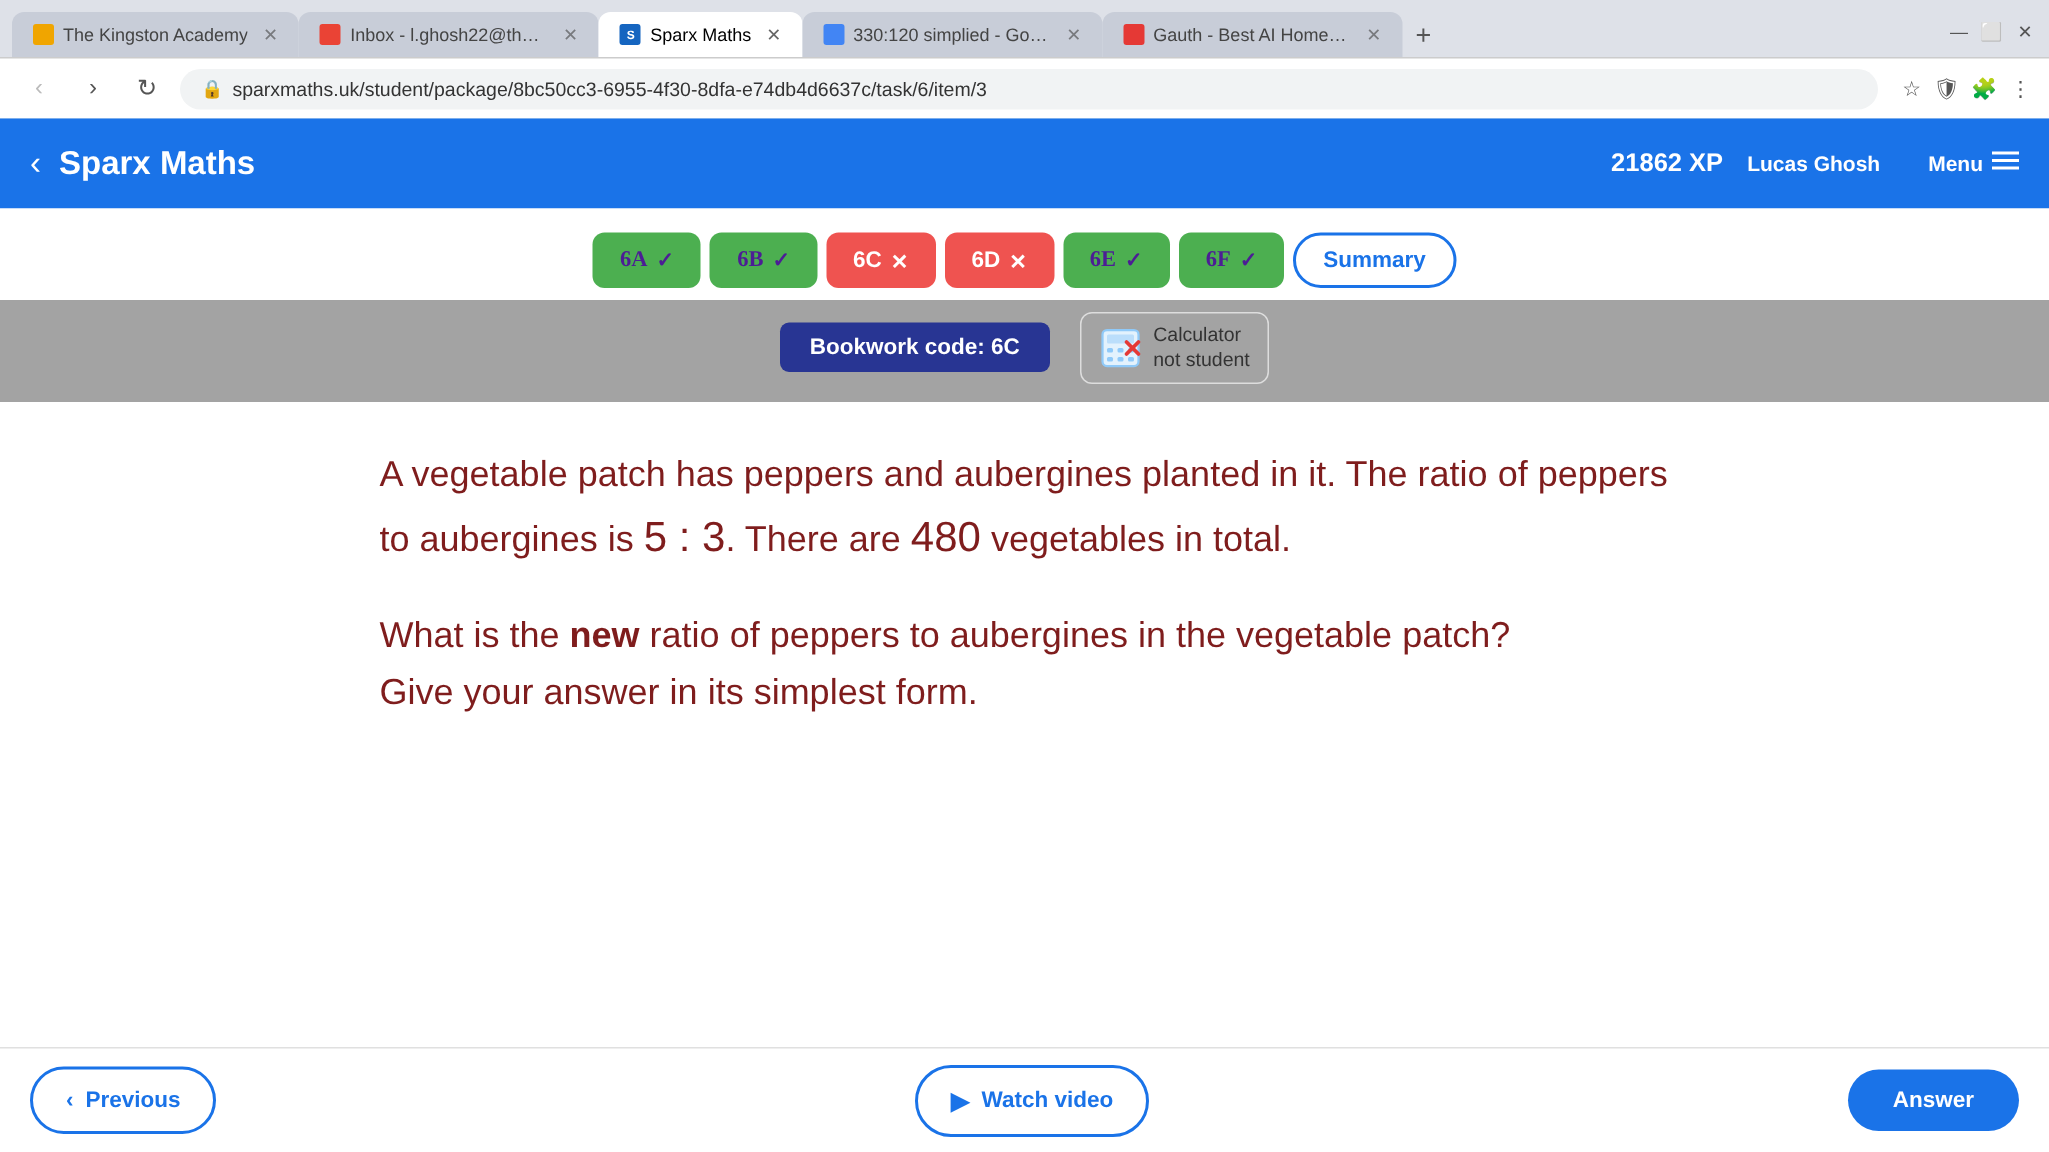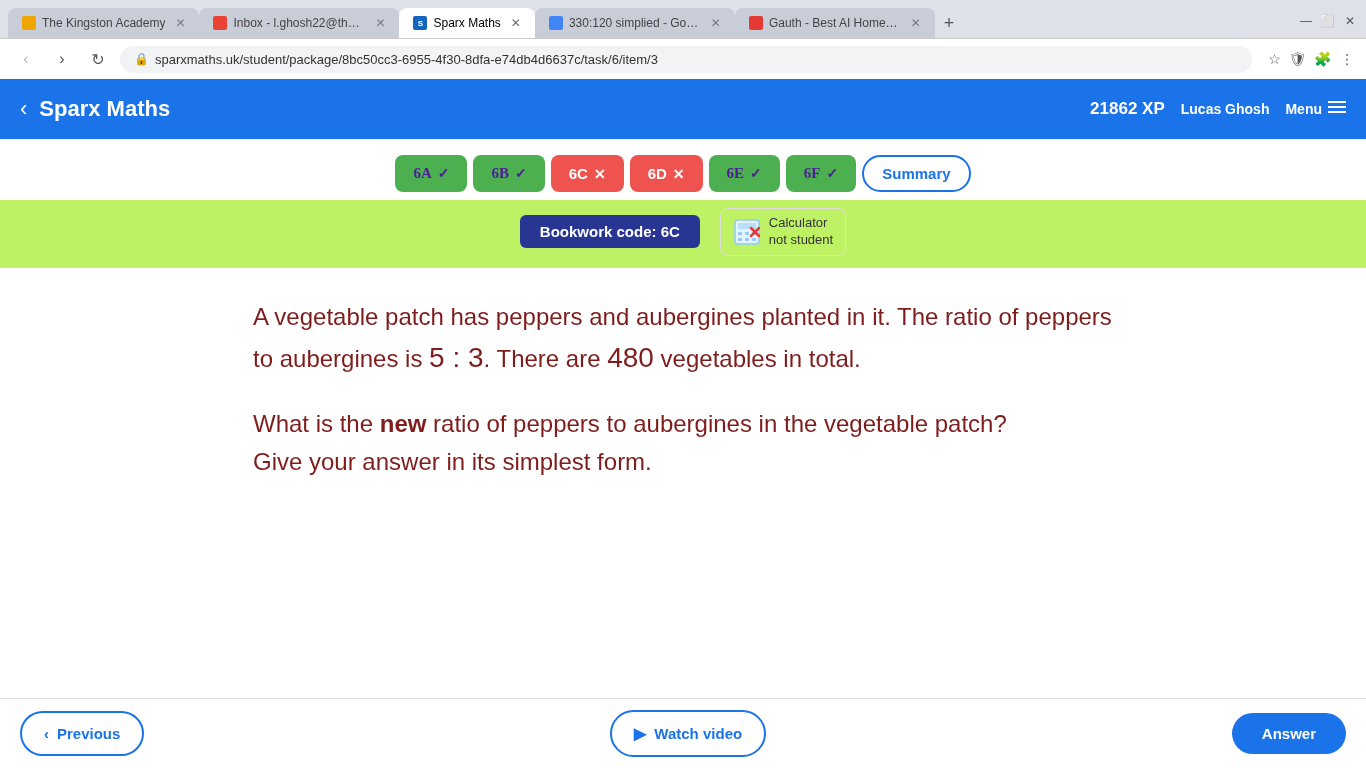--- a/index.html
+++ b/index.html
@@ -29,36 +29,36 @@
     .url-lock { color: #555; font-size: 12px; }
     .url-text { flex: 1; }
     .addr-icons { display: flex; gap: 8px; margin-left: 8px; color: #555; font-size: 14px; }
 
     
     .app { background: white; min-height: calc(768px - 90px); }
     .header { background: #1a73e8; display: flex; align-items: center; padding: 0 20px; height: 60px; }
     .header-back { color: white; font-size: 22px; cursor: pointer; margin-right: 12px; }
     .header-logo { color: white; font-size: 22px; font-weight: 700; flex: 1; }
     .header-xp { color: white; font-size: 17px; font-weight: 600; margin-right: 16px; }
-    .header-user { color: white; font-size: 14px; font-weight: 600; margin-right: 16px; }
+    .header-user { color: white; font-size: 14px; font-weight: 600; margin-right: 32px; }
     .header-menu { color: white; font-size: 14px; font-weight: 600; display: flex; gap: 6px; cursor: pointer; }
     .hamburger { display: flex; flex-direction: column; gap: 3px; }
     .hamburger span { width: 18px; height: 2px; background: white; display: block; }
 
     
     .task-tabs { display: flex; justify-content: center; gap: 6px; padding: 16px 0 8px 0; background: white; }
     .task-tab { display: flex; align-items: center; gap: 6px; padding: 8px 18px; border-radius: 8px; font-size: 15px; font-weight: 600; cursor: pointer; }
     .task-tab.green { background: #4caf50; color: #4c1d95; font-family: Liberation Serif, serif; }
     .task-tab.red { background: #ef5350; color: white; }
     .task-tab.blue-outline { background: white; color: #1a73e8; border: 2px solid #1a73e8; border-radius: 20px; }
     .task-tab-check { font-size: 14px; }
     .task-tab-cross { font-size: 14px; }
 
     
-    .meta-row { display: flex; justify-content: center; align-items: center; gap: 20px; padding: 8px 0 12px 0; background: #bef264; }
+    .meta-row { display: flex; justify-content: center; align-items: center; gap: 20px; padding: 8px 0 12px 0; background: #a3a3a3; }
     .bookwork-code { background: #283593; color: white; padding: 8px 20px; border-radius: 6px; font-size: 15px; font-weight: 600; }
     .calculator-badge { display: flex; align-items: center; gap: 8px; border: 1px solid #ddd; border-radius: 8px; padding: 6px 12px; }
     .calc-icon { position: relative; width: 28px; height: 28px; }
     .calculator-text { font-size: 13px; color: #333; line-height: 1.3; }
 
     
     .question-area { max-width: 900px; margin: 0 auto; padding: 30px 20px 100px 20px; text-align: left; color: #7f1d1d; }
     .question-area p { font-size: 24px; line-height: 1.6; margin-bottom: 24px; }
     .question-area .emphasis { font-size: 28px; }
     .question-area .bold-word { font-weight: 700; }

